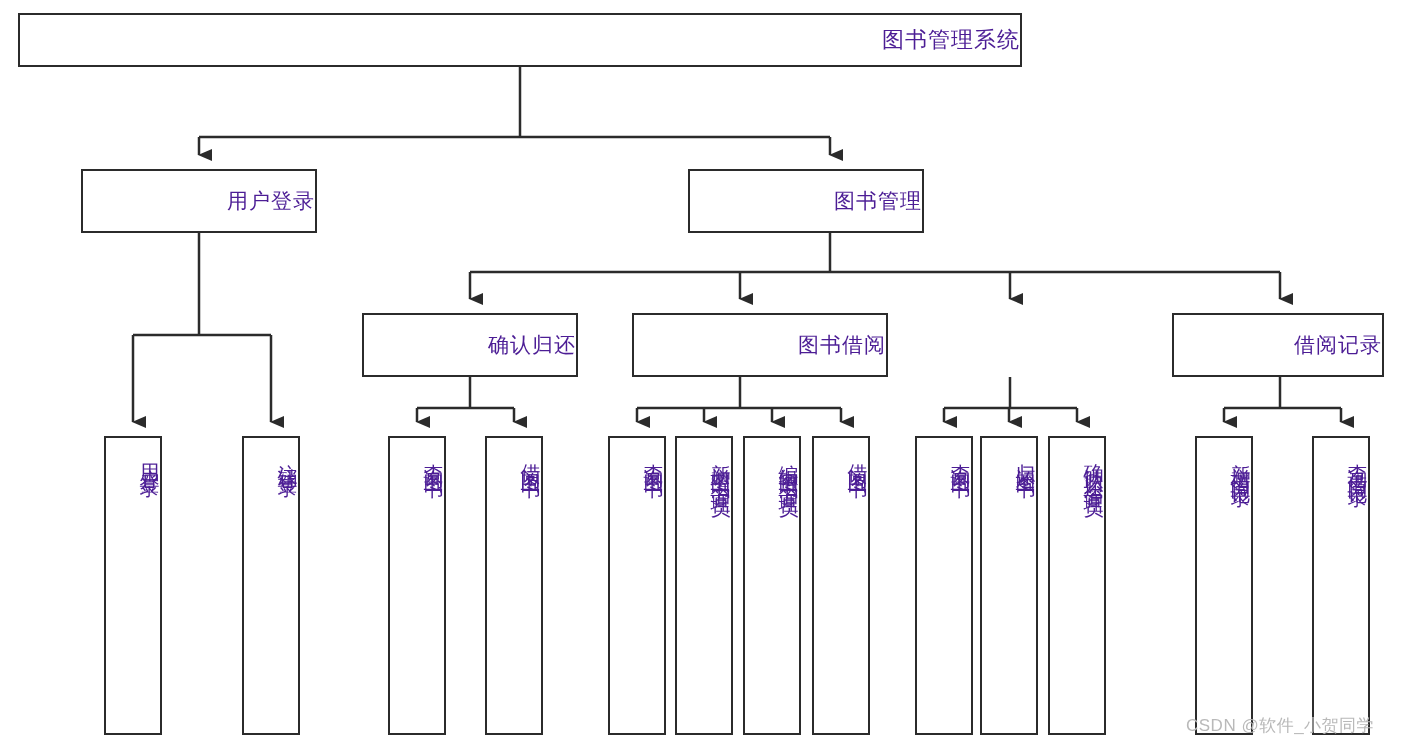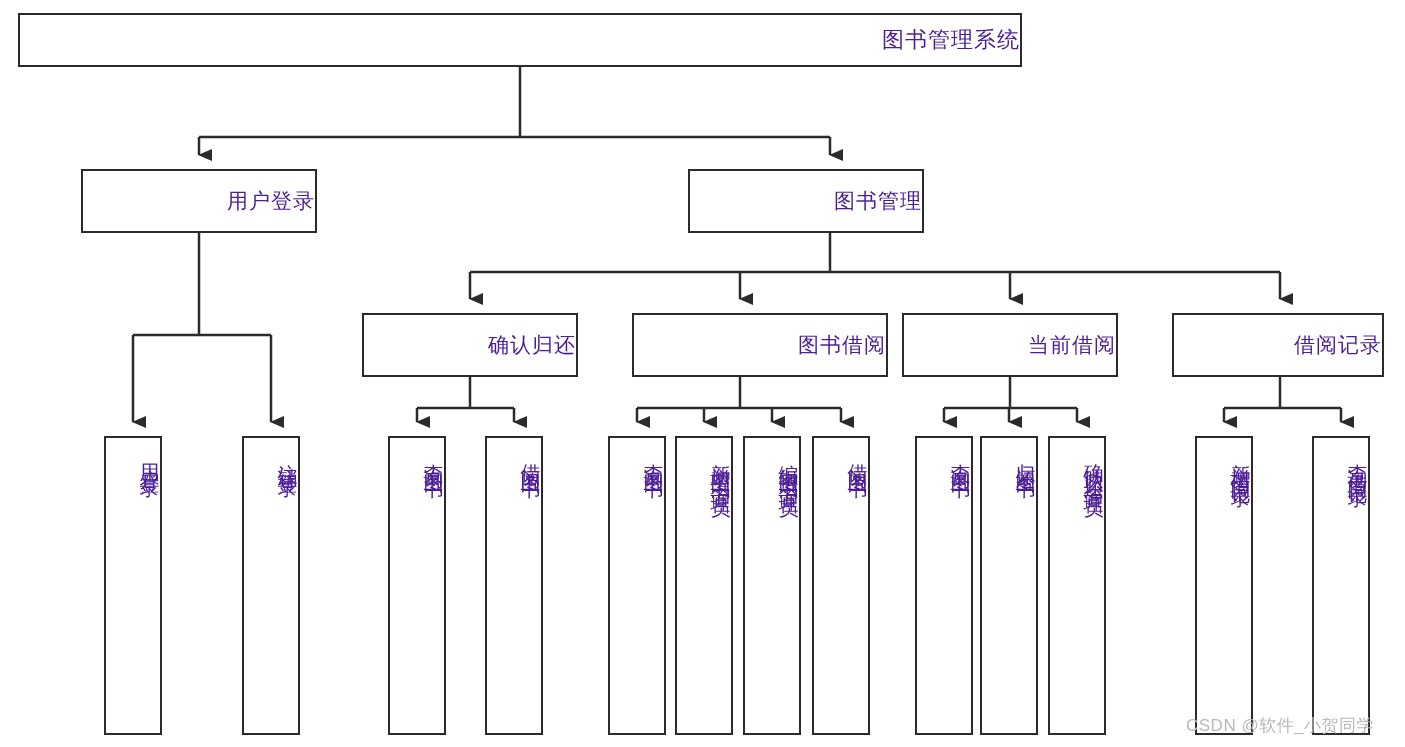--- a/index.html
+++ b/index.html
@@ -133,23 +133,20 @@
   <div class="node horiz" style="left:688px; top:169px; width:236px; height:64px;">
     <span>图书管理</span>
   </div>
 
   <div class="node horiz" style="left:362px; top:313px; width:216px; height:64px;">
     <span>确认归还</span>
   </div>
   <div class="node horiz" style="left:632px; top:313px; width:256px; height:64px;">
     <span>图书借阅</span>
   </div>
-  <div class="node horiz" style="left:902px; top:313px; width:216px; height:64px;">
-    <span>当前借阅</span>
-  </div>
   <div class="node horiz" style="left:1172px; top:313px; width:212px; height:64px;">
     <span>借阅记录</span>
   </div>
 
   <div class="node leaf" style="left:104px; top:436px; width:58px; height:299px;">
     <span class="vtext">用户登录</span>
   </div>
   <div class="node leaf" style="left:242px; top:436px; width:58px; height:299px;">
     <span class="vtext">注销登录</span>
   </div>

